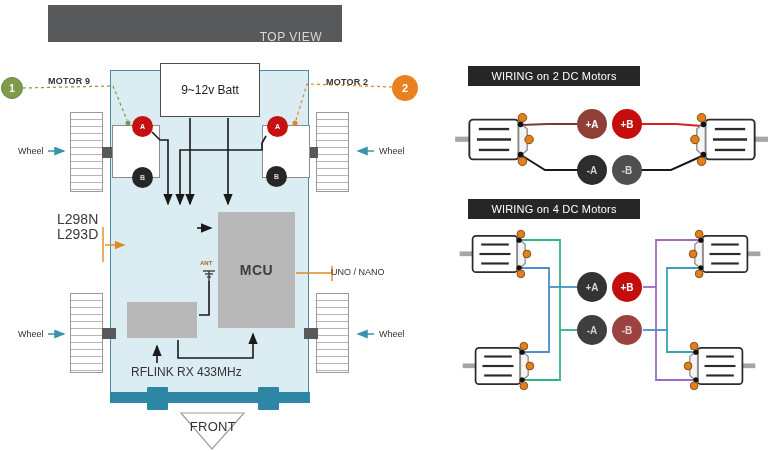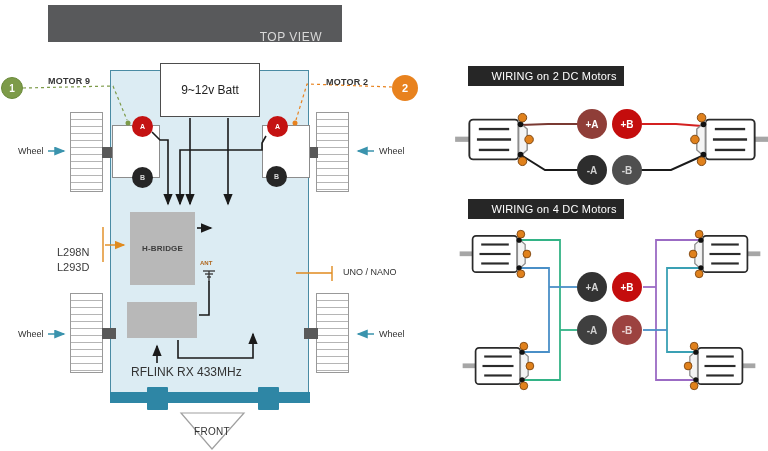--- a/index.html
+++ b/index.html
@@ -29,30 +29,30 @@
         color:#fff;font-size:7px;font-weight:bold;}
   .term.red{background:#c41212;}
   .term.blk{background:#262626;color:#ddd;}
   
   .badge{border-radius:50%;display:flex;align-items:center;justify-content:center;color:#fff;font-weight:bold;}
   #badge1{left:1px;top:77px;width:22px;height:22px;background:#7d9b49;border:1px solid #6a8a3a;font-size:10px;box-sizing:border-box;}
   #badge2{left:392px;top:75px;width:26px;height:26px;background:#e8821e;font-size:11px;}
   
   .lbl{font-size:9px;color:#333;white-space:nowrap;}
   .lbl.b{font-weight:bold;letter-spacing:.2px;}
-  #l298{left:57px;top:245px;font-size:11px;color:#3a3a3a;line-height:15px;}
+  #l298{left:57px;top:212px;font-size:14px;color:#3a3a3a;line-height:15px;}
   #rf-label{left:131px;top:365px;font-size:12px;color:#333;white-space:nowrap;}
   #ant-label{left:200px;top:260px;font-size:6px;color:#b06820;font-weight:bold;}
-  #front-label{left:188px;top:419px;width:48px;text-align:center;font-size:10px;color:#333;letter-spacing:.3px;margin-top:7px;}
+  #front-label{left:188px;top:419px;width:48px;text-align:right;font-size:13px;color:#333;letter-spacing:.3px;}
   
   #bumper{left:110px;top:392px;width:200px;height:11px;background:#2e86a5;}
   .tab{width:21px;height:23px;background:#2e86a5;border-radius:1px;}
   
-  .whead{width:140px;height:20px;background:#262626;color:#fff;font-size:11px;
-         display:flex;align-items:center;justify-content:center;letter-spacing:.2px;padding-left:16px;}
+  .whead{width:172px;height:20px;background:#262626;color:#fff;font-size:11px;
+         display:flex;align-items:center;justify-content:center;letter-spacing:.2px;}
   
   .wt{width:30px;height:30px;border-radius:50%;display:flex;align-items:center;justify-content:center;
       font-size:10px;font-weight:bold;color:#fff;}
   .w2pa{background:#8f3e38;} .w2pb{background:#c40d0d;} .w2ma{background:#2d2d2d;color:#cfcfcf;} .w2mb{background:#4f4f4f;color:#d6d6d6;}
   .w4pa{background:#333333;color:#d6d6d6;} .w4pb{background:#c40d0d;} .w4ma{background:#3f3f3f;color:#cfcfcf;} .w4mb{background:#9c4240;color:#e8d2d2;}
   svg{display:block;}
 </style>
 </head>
 <body>
 
@@ -76,22 +76,22 @@
   <div class="abs axle" style="left:102px;top:328px;"></div>
   <div class="abs axle" style="left:304px;top:328px;"></div>
 
   <div class="abs motor-block" style="left:112px;top:125px;"></div>
   <div class="abs motor-block" style="left:262px;top:125px;"></div>
 
   <div class="abs" id="battery">
     <span>9~12v Batt</span>
   </div>
 
-  <div class="abs gray-block" id="hbridge">
-    <span>H-BRIDGE</span>
+  <div class="abs gray-block" id="mcu">
+    <span>MCU</span>
   </div>
   <div class="abs gray-block" id="rfblock"></div>
 
   <svg class="abs" width="768" height="451" viewBox="0 0 768 451" style="left:0;top:0;overflow:visible;">
     <defs>
       <marker id="arrB" markerWidth="9" markerHeight="9" refX="6.5" refY="3" orient="auto">
         <path d="M0,0 L7.5,3 L0,6 Z" fill="#1a1a1a"></path>
       </marker>
       <marker id="arrT" markerWidth="9" markerHeight="9" refX="6.5" refY="3" orient="auto">
         <path d="M0,0 L7.5,3 L0,6 Z" fill="#3a93ad"></path>
@@ -204,21 +204,21 @@
 
   <div class="abs lbl" style="left:18px;top:146px;">Wheel</div>
   <div class="abs lbl" style="left:379px;top:146px;">Wheel</div>
   <div class="abs lbl" style="left:18px;top:329px;">Wheel</div>
   <div class="abs lbl" style="left:379px;top:329px;">Wheel</div>
 
   <div class="abs" id="l298">
     <div>L298N</div>
     <div>L293D</div>
   </div>
-  <div class="abs lbl" style="left:343px;top:267px;text-align:center;">UNO / NANO</div>
+  <div class="abs lbl" style="left:331px;top:267px;text-align:center;">UNO / NANO</div>
   <div class="abs" id="ant-label">ANT</div>
   <div class="abs" id="rf-label">RFLINK RX 433MHz</div>
   <div class="abs" id="front-label">FRONT</div>
 
   <div class="abs whead" style="left:468px;top:66px;">
     <span>WIRING on 2 DC Motors</span>
   </div>
   <div class="abs whead" style="left:468px;top:199px;">
     <span>WIRING on 4 DC Motors</span>
   </div>

